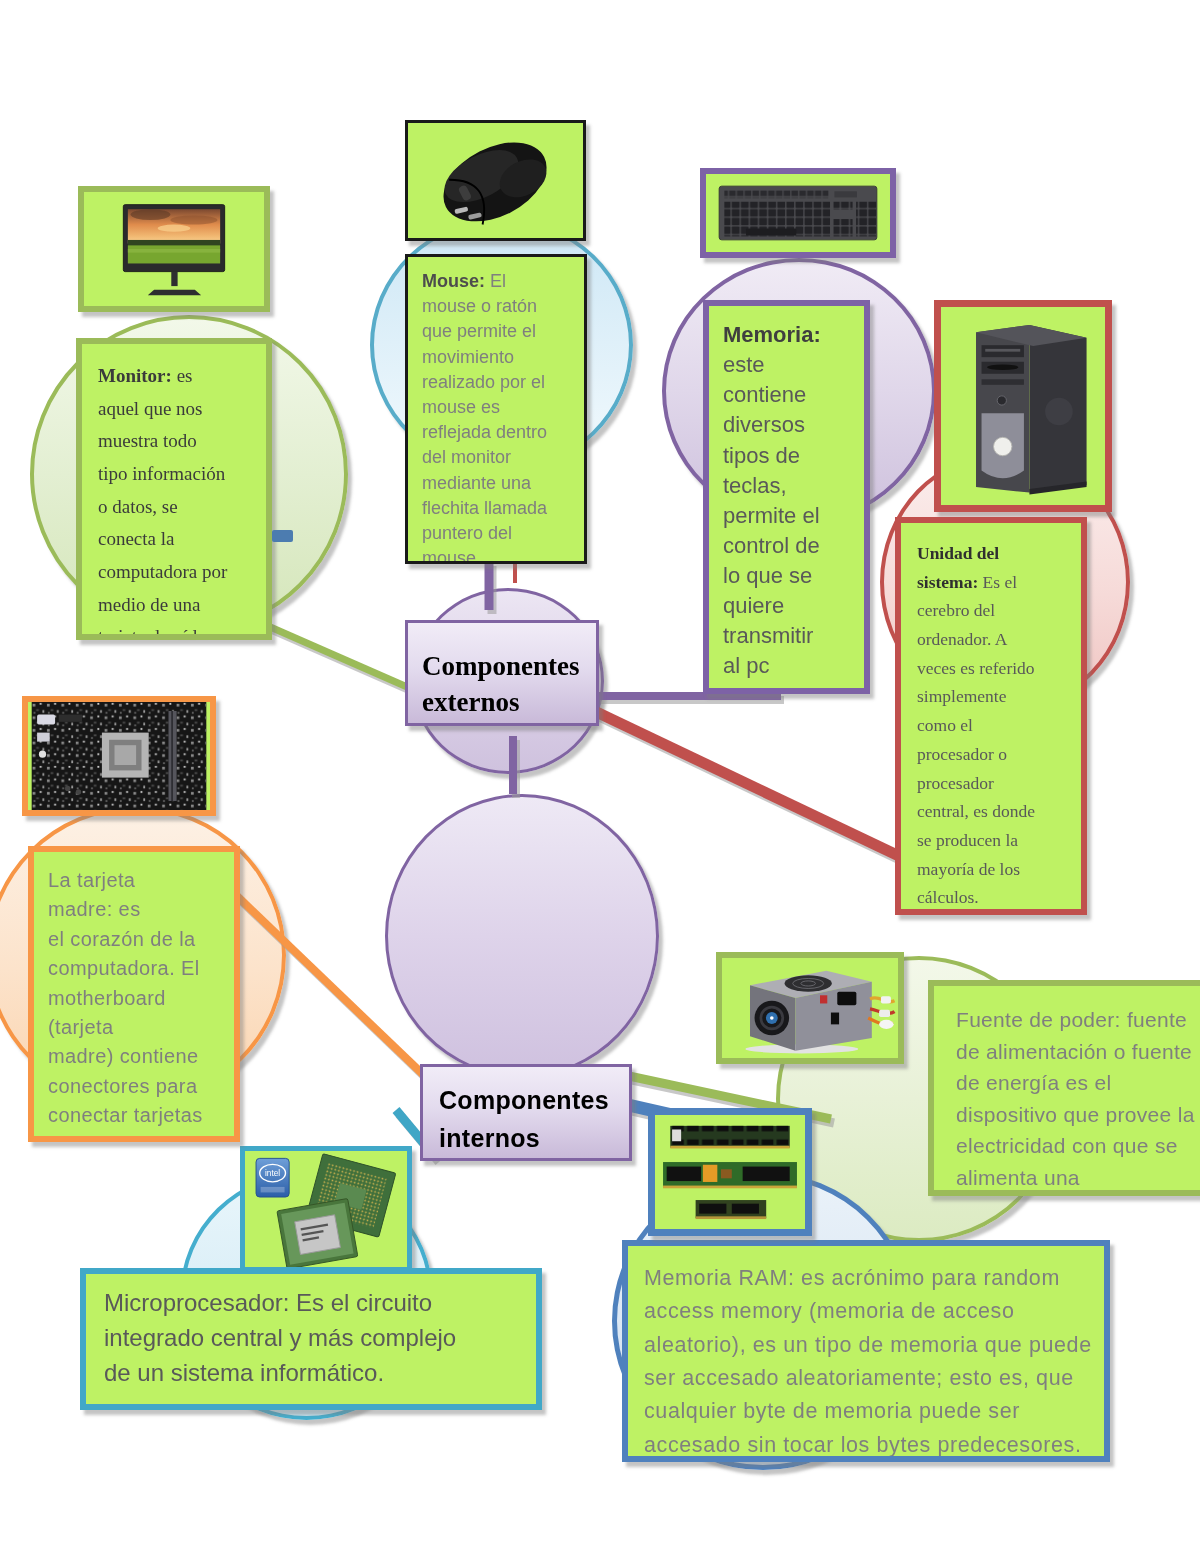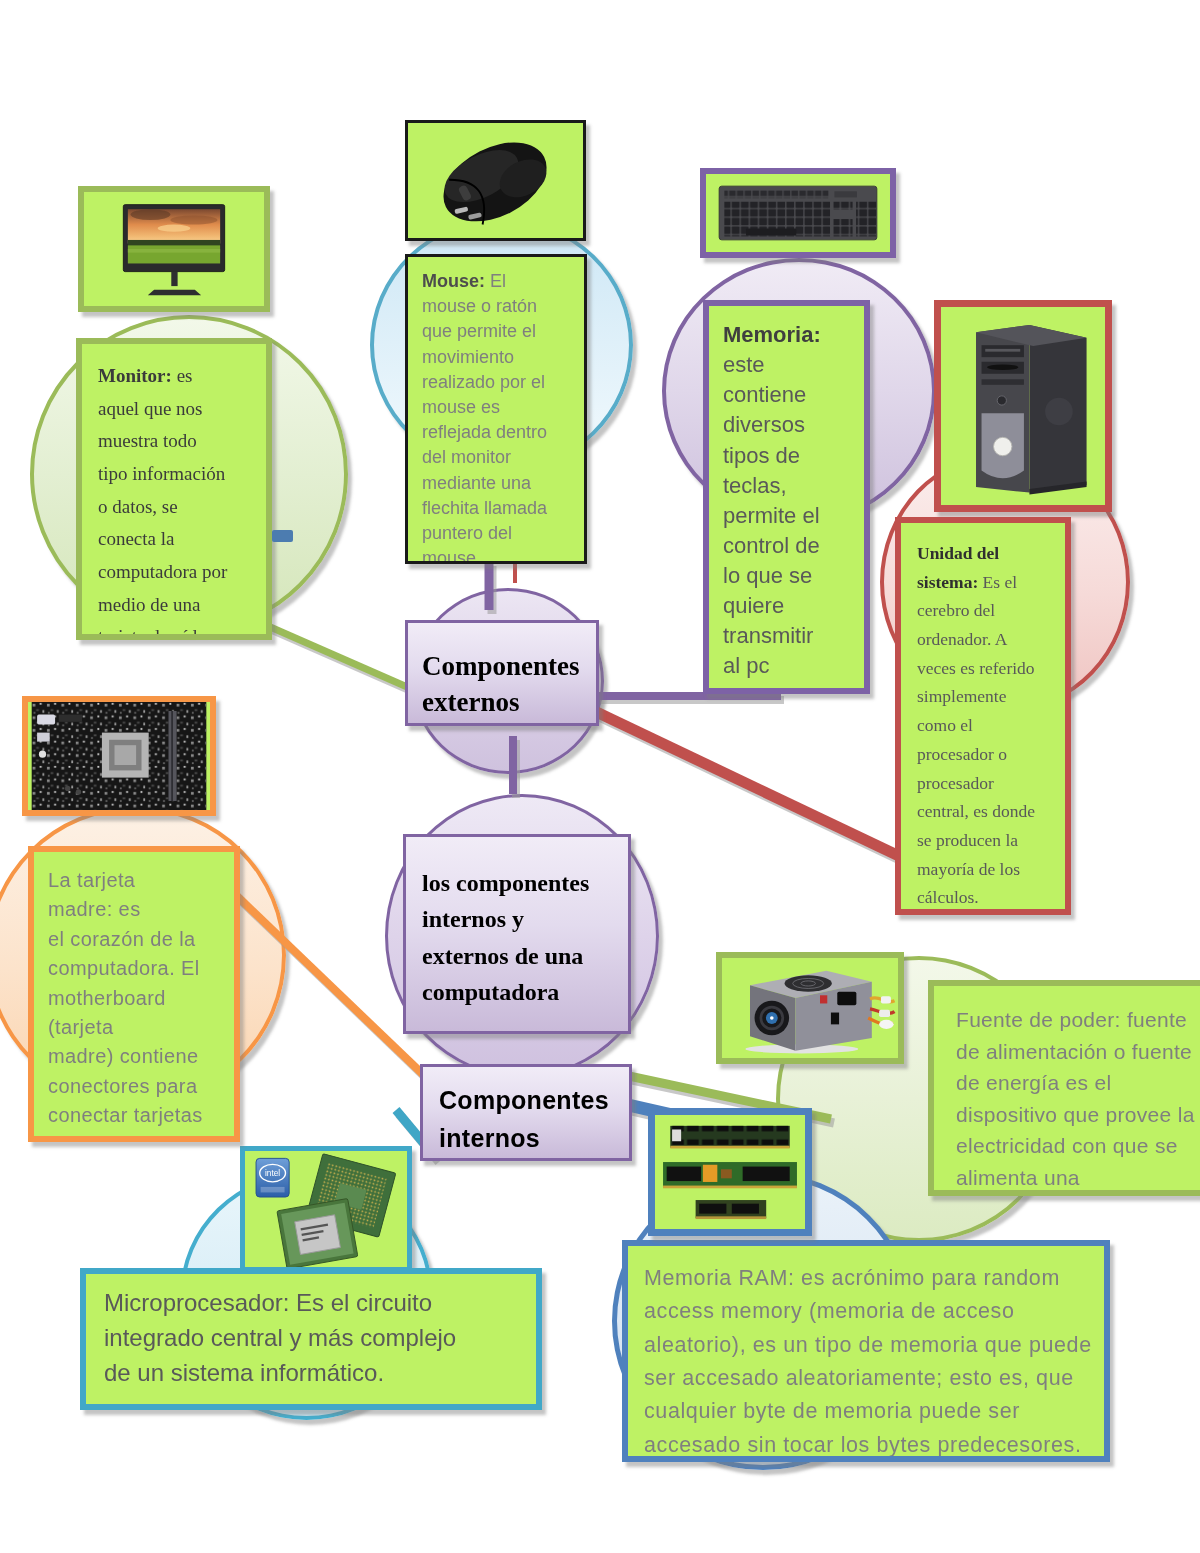--- a/index.html
+++ b/index.html
@@ -33,21 +33,21 @@
   #mouse-text .ttl{color:#4d4d4d;}
   #teclado-circle{left:662px;top:258px;width:266px;height:258px;border:4px solid #8064A2;
      background:linear-gradient(180deg,#f0ebf5 0%,#e0d7ea 50%,#cec1dd 100%);}
   #teclado-imgbox{left:700px;top:168px;width:196px;height:90px;border:6px solid #7D62A6;}
   #teclado-text{left:703px;top:300px;width:167px;height:394px;border:6px solid #7D62A6;
      padding:14px 8px 0 14px;font-size:22px;line-height:1.37;color:#595959;}
   #teclado-text .ttl{color:#3f3f3f;}
   #unidad-circle{left:880px;top:452px;width:242px;height:252px;border:4px solid #C0504D;
      background:linear-gradient(180deg,#fbeeed 0%,#f6dad8 55%,#efc4c1 100%);}
   #unidad-imgbox{left:934px;top:300px;width:178px;height:212px;border:7px solid #C0504D;}
-  #unidad-text{left:895px;top:517px;width:176px;height:398px;border:6px solid #C0504D;
+  #unidad-text{left:895px;top:517px;width:192px;height:398px;border:6px solid #C0504D;
      padding:16px 10px 0 16px;font-size:17.5px;line-height:1.64;color:#595959;}
   #unidad-text .ttl{color:#2f2f2f;}
   #tarjeta-circle{left:-14px;top:806px;width:292px;height:290px;border:4px solid #F79646;
      background:linear-gradient(180deg,#fdf1e5 0%,#fce3cb 55%,#fad4af 100%);}
   #tarjeta-imgbox{left:22px;top:696px;width:194px;height:120px;border:6px solid #F79646;}
   #tarjeta-text{left:28px;top:846px;width:212px;height:296px;border:6px solid #F79646;
      padding:14px 8px 0 14px;font-size:20px;line-height:1.47;color:#7f7f7f;letter-spacing:.4px;}
   #micro-circle{left:180px;top:1172px;width:245px;height:240px;border:4px solid #45AECE;
      background:linear-gradient(180deg,#e9f6fb 0%,#daeef7 50%,#c9e6f3 100%);}
   #micro-imgbox{left:240px;top:1146px;width:172px;height:126px;border:5px solid #41A8C8;}
@@ -366,20 +366,16 @@
   </div>
   <div class="box txt" id="ram-text"><span>Memoria RAM: es acrónimo para random
 access memory (memoria de acceso
 aleatorio), es un tipo de memoria que puede
 ser accesado aleatoriamente; esto es, que
 cualquier byte de memoria puede ser
 accesado sin tocar los bytes predecesores.</span></div>
 
   <div class="node" id="externos-node"><span>Componentes
 externos</span></div>
-  <div class="node" id="central-node"><span>los componentes
-internos y
-externos de una
-computadora</span></div>
   <div class="node" id="internos-node"><span>Componentes
 internos</span></div>
 
 </div>
 
 </body></html>

